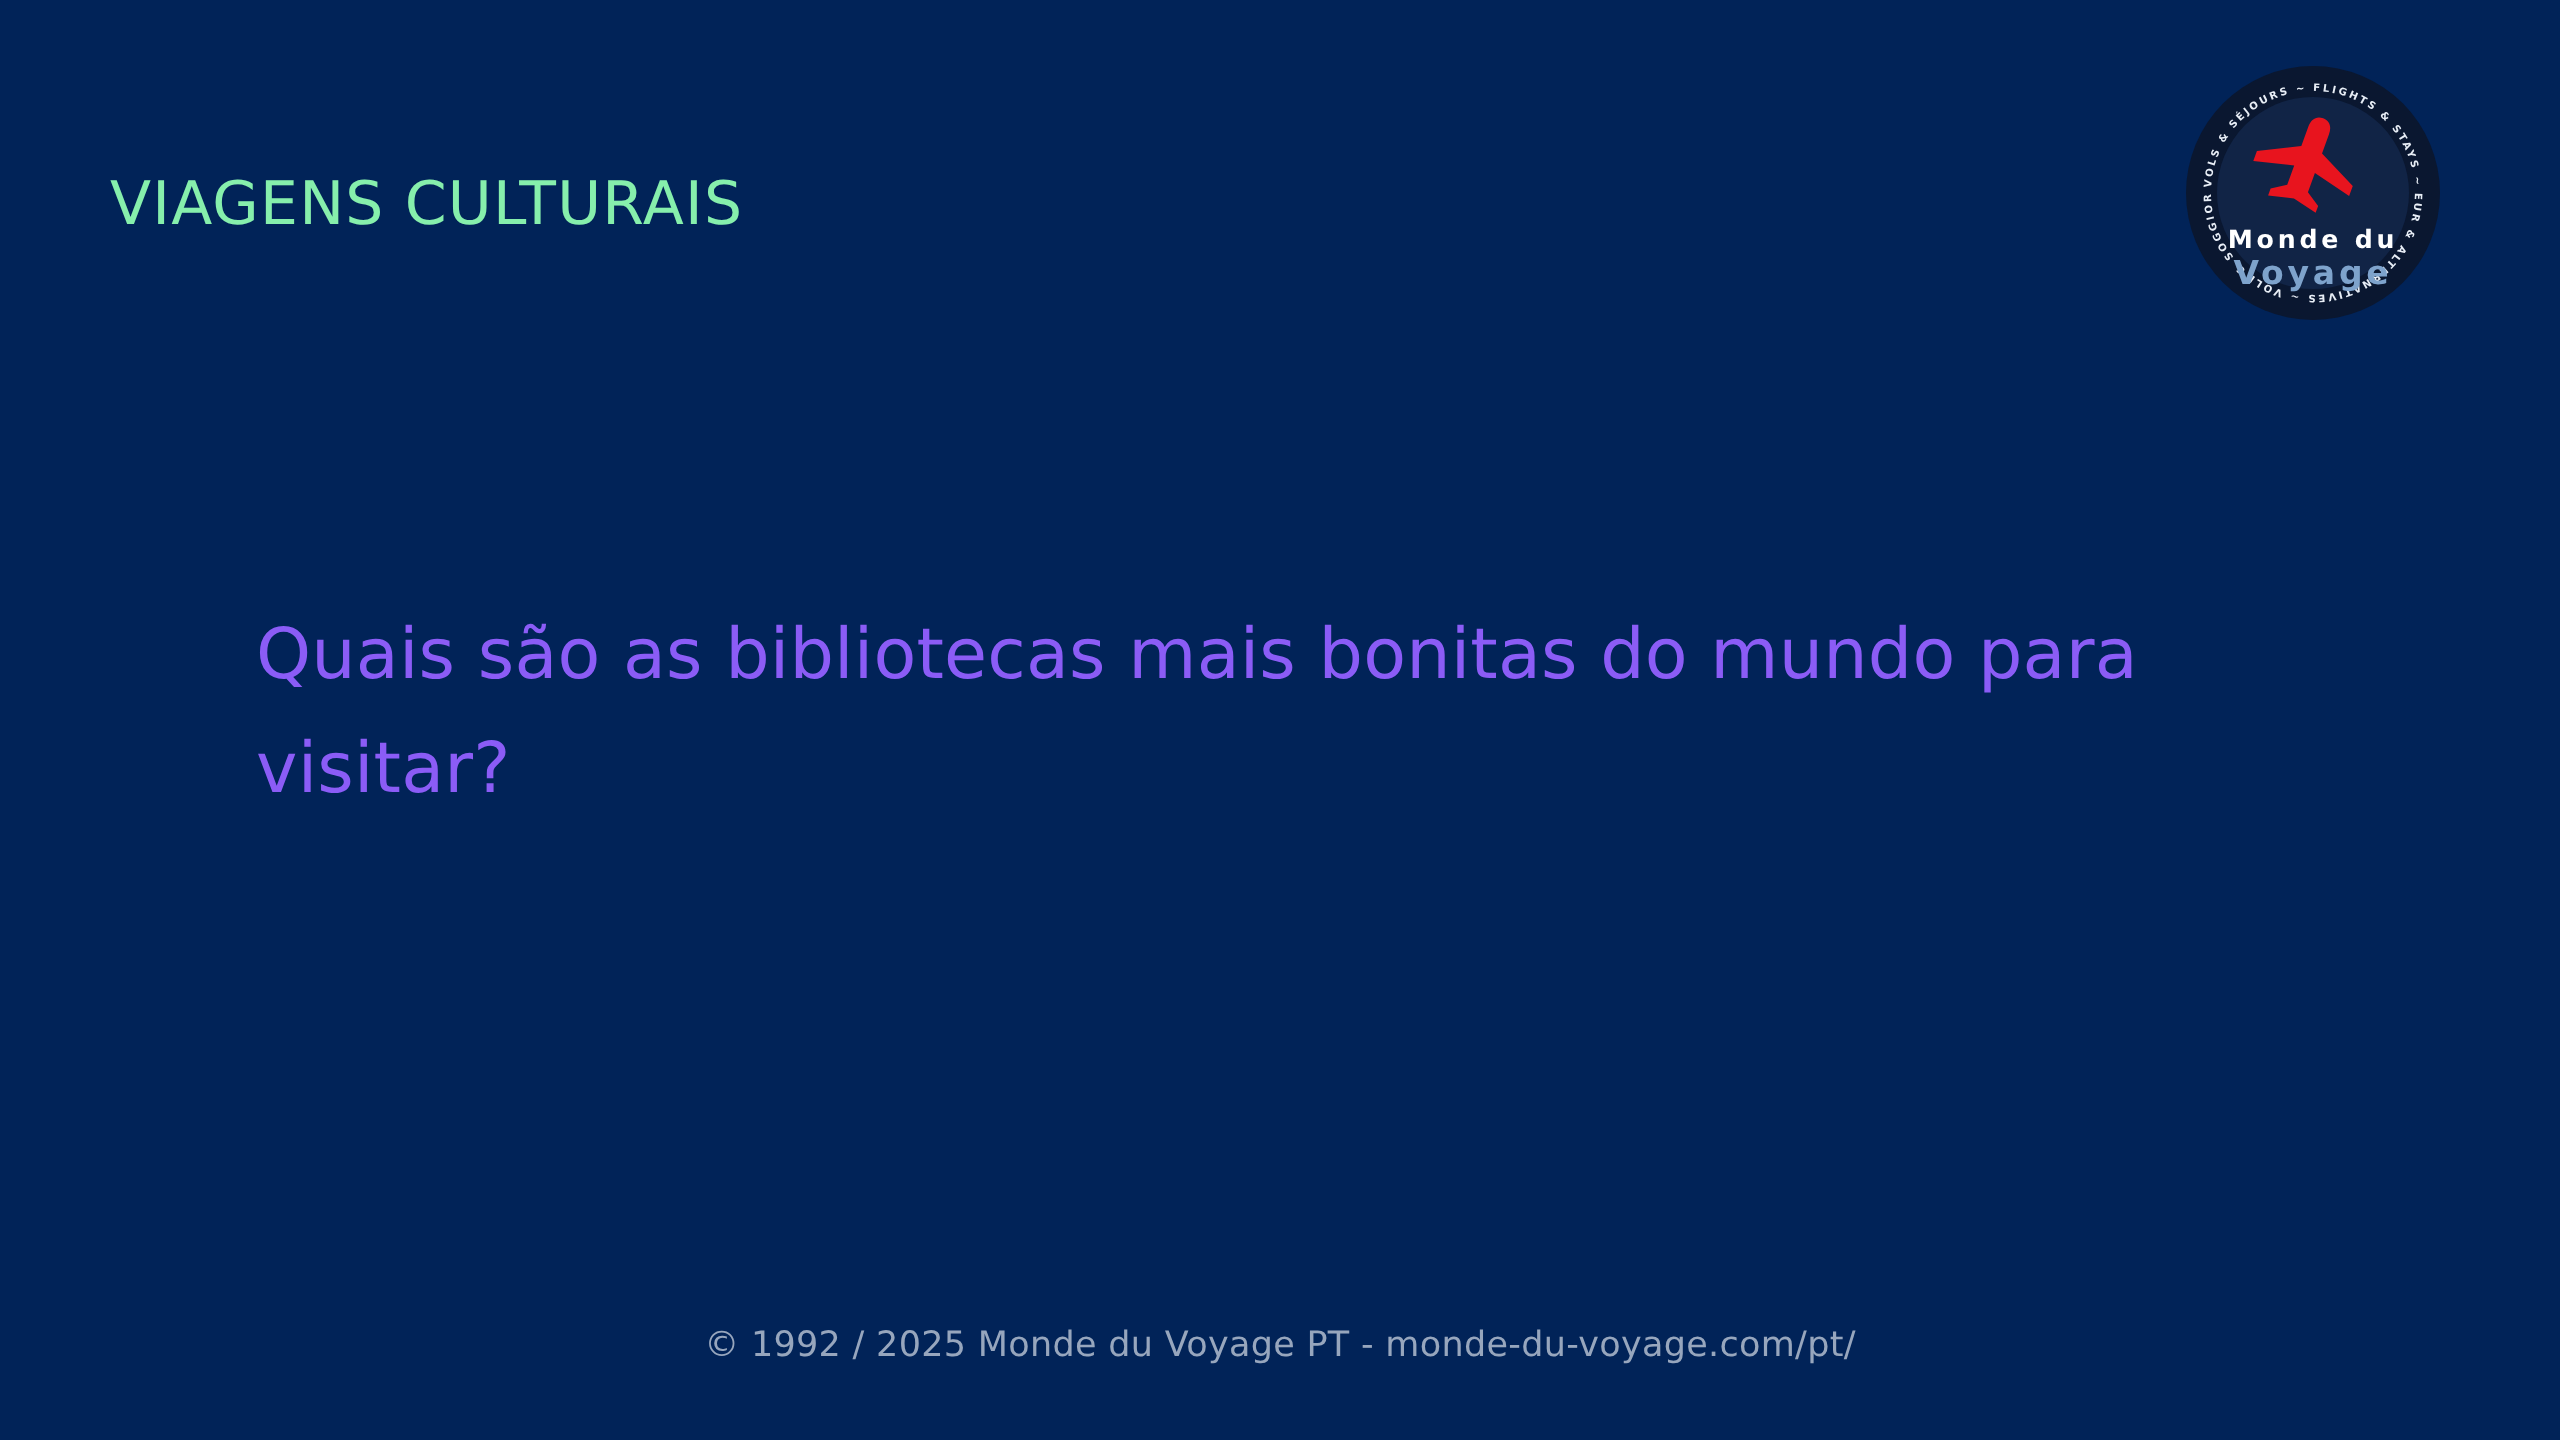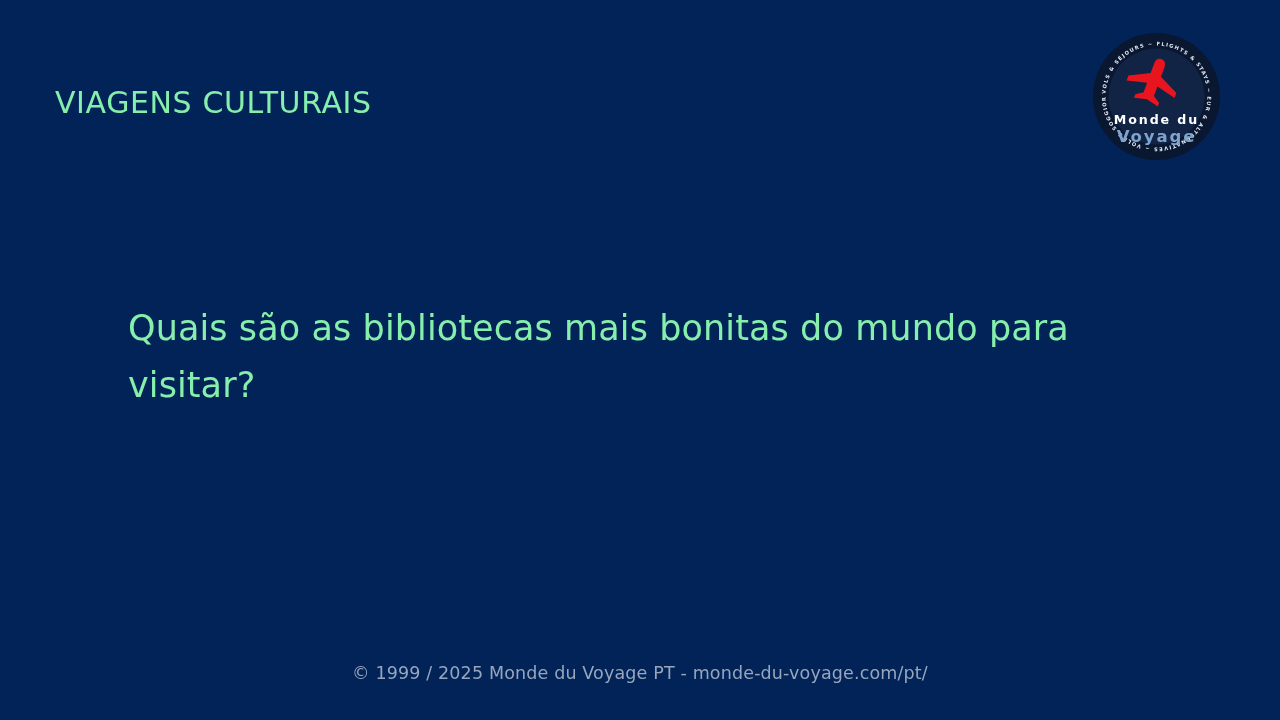--- a/index.html
+++ b/index.html
@@ -73,21 +73,21 @@
   
   .question {
     position: absolute;
     left: 128px;
     top: 300px;
     width: 1010px;
     font-family: "DejaVu Sans", sans-serif;
     font-size: 35px;
     font-weight: 400;
     line-height: 1.62;
-    color: #86efac;
+    color: #8b5cf6;
     letter-spacing: 0.1px;
   }
 
   
   .footer {
     position: absolute;
     left: 0;
     right: 0;
     top: 663px;
     text-align: center;
@@ -133,15 +133,15 @@
                  C -7.4,-17.4 -5.6,-20 -2,-20 Z" fill="#e8141e"></path>
       </g>
 
       <text class="logo-word-monde" x="65.5" y="93" text-anchor="middle">Monde du</text>
       <text class="logo-word-voyage" x="65.5" y="111" text-anchor="middle">Voyage</text>
     </svg>
   </div>
 
   <div class="question">Quais são as bibliotecas mais bonitas do mundo para visitar?</div>
 
-  <div class="footer">© 1999 / 2025 Monde du Voyage PT - monde-du-voyage.com/pt/</div>
+  <div class="footer">© 1992 / 2025 Monde du Voyage PT - monde-du-voyage.com/pt/</div>
 
 </div>
 
 </body></html>

